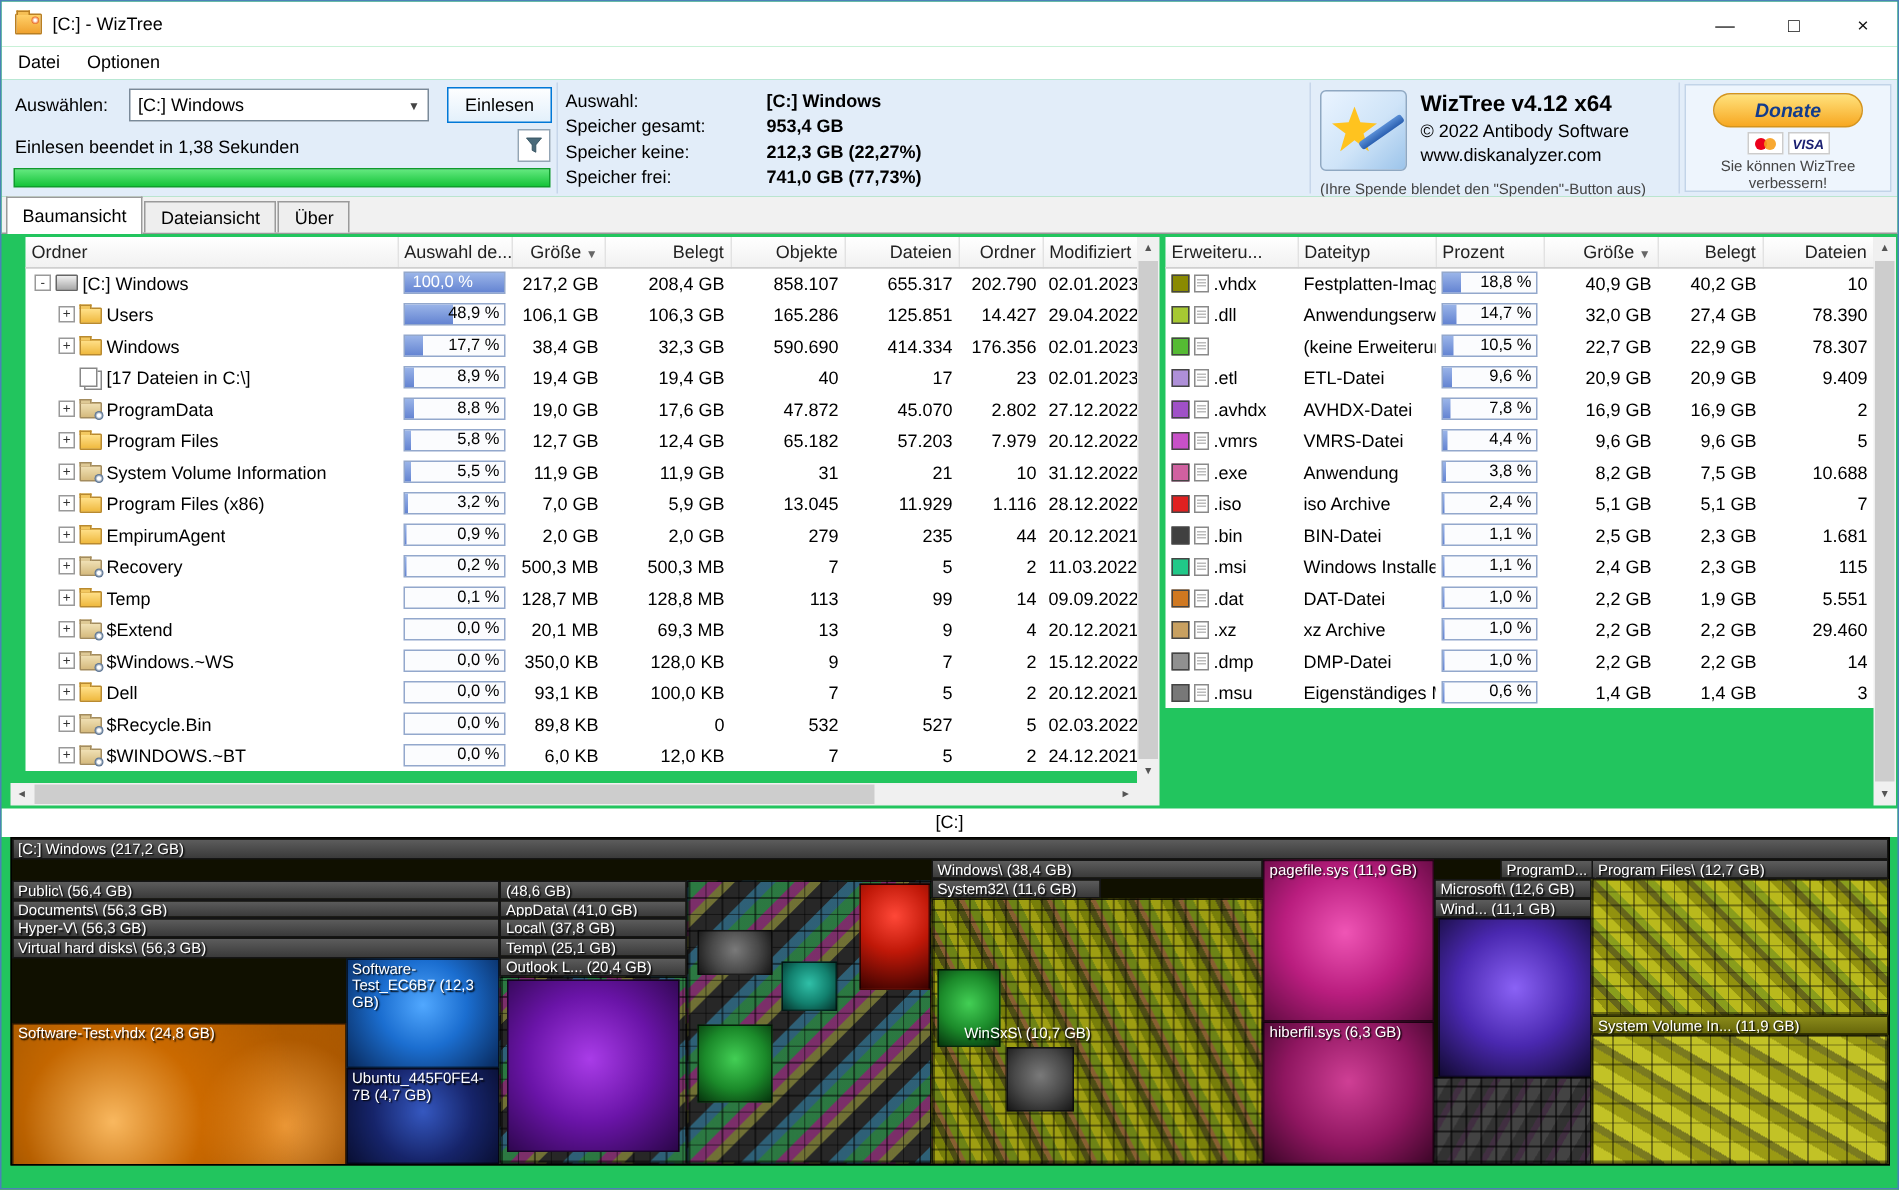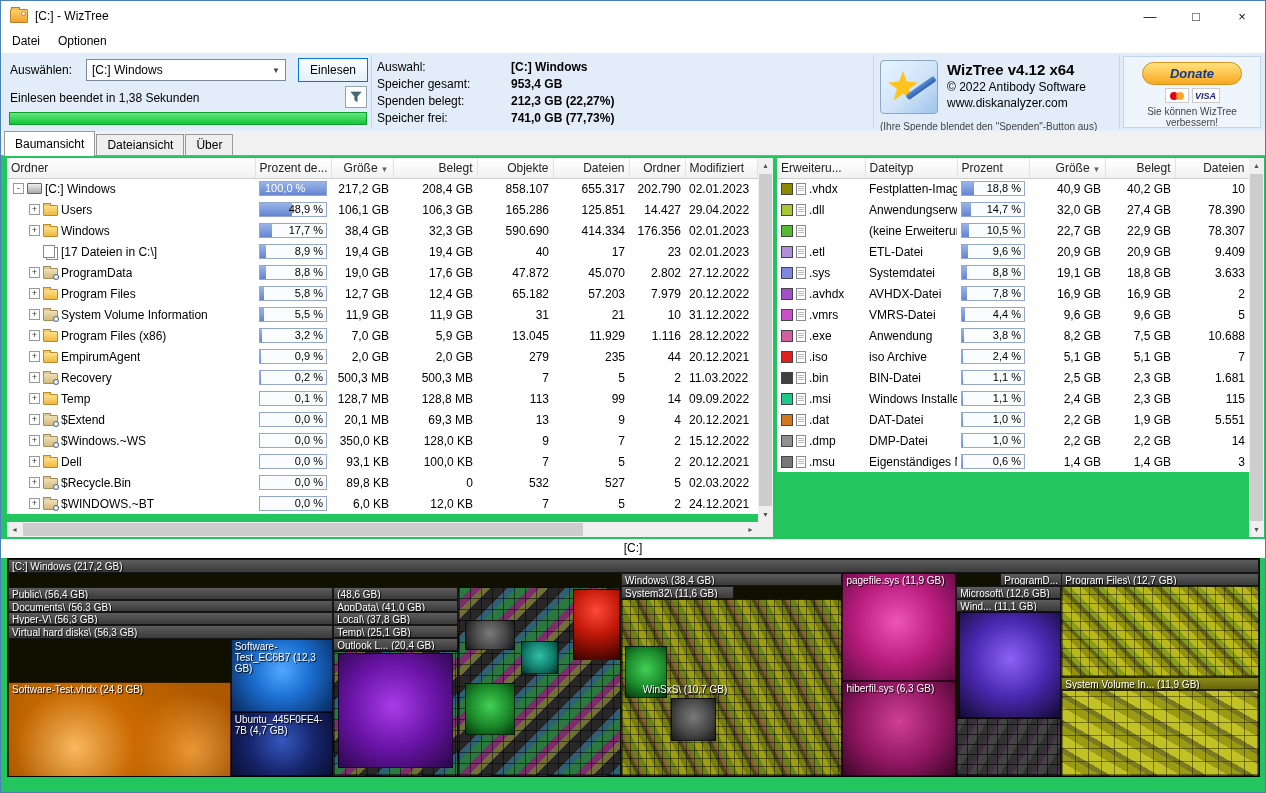--- a/index.html
+++ b/index.html
@@ -55,21 +55,21 @@
   .tabbar{position:absolute;top:130px;left:0;right:0;height:25px;background:#f1f1f1;border-bottom:1px solid #9a9a9a;display:flex;align-items:flex-end;padding-left:3px;box-sizing:border-box;}
   .tab{height:21px;padding:0 10px;border:1px solid #9a9a9a;border-bottom:none;background:#eeeeee;display:flex;align-items:center;margin-right:1px;box-sizing:border-box;}
   .tab.active{height:25px;background:#fff;margin-bottom:-1px;z-index:2;}
 
   
   table{border-collapse:collapse;table-layout:fixed;font-size:12px;background:#fff;}
   thead th{height:20px;background:linear-gradient(#ffffff,#f1f1f1);border-right:1px solid #e2e2e2;border-bottom:1px solid #cfcfcf;font-weight:normal;text-align:left;padding:0 4px;overflow:hidden;white-space:nowrap;color:#222;box-sizing:border-box;}
   tbody td{height:21px;padding:0 4px;overflow:hidden;white-space:nowrap;box-sizing:border-box;}
   th.num,td.num{text-align:right;}
   .sort{font-size:8px;color:#666;margin-left:3px;}
-  .folder-table{position:absolute;left:6px;top:157px;width:750px;}
+  .folder-table{position:absolute;left:16px;top:157px;width:750px;}
   .filetype-table{position:absolute;left:776px;top:157px;width:472px;}
 
   .tree-cell{display:flex;align-items:center;gap:3px;}
   .ind0{padding-left:2px;} .ind1{padding-left:18px;}
   .expander{width:11px;height:11px;border:1px solid #999;background:#fff;font-size:9px;line-height:9px;text-align:center;color:#333;flex:none;box-sizing:border-box;}
   .expander:empty{visibility:hidden;}
   .ico{flex:none;position:relative;}
   .ico.drive{width:15px;height:11px;background:linear-gradient(#f0f0f0,#a8a8a8);border:1px solid #666;border-radius:1px;box-sizing:border-box;}
   .ico.folder,.ico.folder-sys{width:15px;height:11px;background:linear-gradient(#ffe089,#efb93f);border:1px solid #b98a2f;border-radius:1px;box-sizing:border-box;margin-top:2px;}
   .ico.folder::before,.ico.folder-sys::before{content:"";position:absolute;top:-3px;left:-1px;width:6px;height:2px;background:#f3c860;border:1px solid #b98a2f;border-bottom:none;}
@@ -163,21 +163,21 @@
     <div class="summary">
         <div class="sum-row">
           <span class="sum-label">Auswahl:</span>
           <span class="sum-value">[C:]  Windows</span>
         </div>
         <div class="sum-row">
           <span class="sum-label">Speicher gesamt:</span>
           <span class="sum-value">953,4 GB</span>
         </div>
         <div class="sum-row">
-          <span class="sum-label">Spenden belegt:</span>
+          <span class="sum-label">Speicher keine:</span>
           <span class="sum-value">212,3 GB  (22,27%)</span>
         </div>
         <div class="sum-row">
           <span class="sum-label">Speicher frei:</span>
           <span class="sum-value">741,0 GB  (77,73%)</span>
         </div>
       </div>
 
     <div class="vsep" style="left:872px"></div>
     <div class="logo">
@@ -215,21 +215,21 @@
         <col style="width:62px">
         <col style="width:84px">
       <col style="width:76px">
         <col style="width:76px">
         <col style="width:56px">
         <col style="width:72px">
     </colgroup>
     <thead>
         <tr>
           <th class="c0">Ordner</th>
-          <th class="c1">Prozent de...</th>
+          <th class="c1">Auswahl de...</th>
           <th class="c2 num">Größe<span class="sort">▼</span></th>
           <th class="c3 num">Belegt</th>
           <th class="c4 num">Objekte</th>
           <th class="c5 num">Dateien</th>
           <th class="c6 num">Ordner</th>
           <th class="c7">Modifiziert</th>
         </tr>
       </thead>
     <tbody>
         <tr>
@@ -676,39 +676,20 @@
               <span class="ptext">9,6 %</span>
             </div>
           </td>
           <td class="c3 num">20,9 GB</td>
           <td class="c4 num">20,9 GB</td>
           <td class="c5 num">9.409</td>
         </tr>
         <tr>
           <td class="c0">
             <div class="ext-cell">
-              <span class="swatch" style="background: rgb(126, 134, 224);"></span>
-              <span class="doc"></span>
-              <span class="ext">.sys</span>
-            </div>
-          </td>
-          <td class="c1">Systemdatei</td>
-          <td class="c2">
-            <div class="pbar">
-              <div class="pfill" style="width: 8.8%;"></div>
-              <span class="ptext">8,8 %</span>
-            </div>
-          </td>
-          <td class="c3 num">19,1 GB</td>
-          <td class="c4 num">18,8 GB</td>
-          <td class="c5 num">3.633</td>
-        </tr>
-        <tr>
-          <td class="c0">
-            <div class="ext-cell">
               <span class="swatch" style="background: rgb(160, 80, 200);"></span>
               <span class="doc"></span>
               <span class="ext">.avhdx</span>
             </div>
           </td>
           <td class="c1">AVHDX-Datei</td>
           <td class="c2">
             <div class="pbar">
               <div class="pfill" style="width: 7.8%;"></div>
               <span class="ptext">7,8 %</span>
@@ -824,20 +805,39 @@
           <td class="c1">DAT-Datei</td>
           <td class="c2">
             <div class="pbar">
               <div class="pfill" style="width: 1%;"></div>
               <span class="ptext">1,0 %</span>
             </div>
           </td>
           <td class="c3 num">2,2 GB</td>
           <td class="c4 num">1,9 GB</td>
           <td class="c5 num">5.551</td>
+        </tr>
+        <tr>
+          <td class="c0">
+            <div class="ext-cell">
+              <span class="swatch" style="background: rgb(200, 160, 96);"></span>
+              <span class="doc"></span>
+              <span class="ext">.xz</span>
+            </div>
+          </td>
+          <td class="c1">xz Archive</td>
+          <td class="c2">
+            <div class="pbar">
+              <div class="pfill" style="width: 1%;"></div>
+              <span class="ptext">1,0 %</span>
+            </div>
+          </td>
+          <td class="c3 num">2,2 GB</td>
+          <td class="c4 num">2,2 GB</td>
+          <td class="c5 num">29.460</td>
         </tr>
         <tr>
           <td class="c0">
             <div class="ext-cell">
               <span class="swatch" style="background: rgb(144, 144, 144);"></span>
               <span class="doc"></span>
               <span class="ext">.dmp</span>
             </div>
           </td>
           <td class="c1">DMP-Datei</td>

